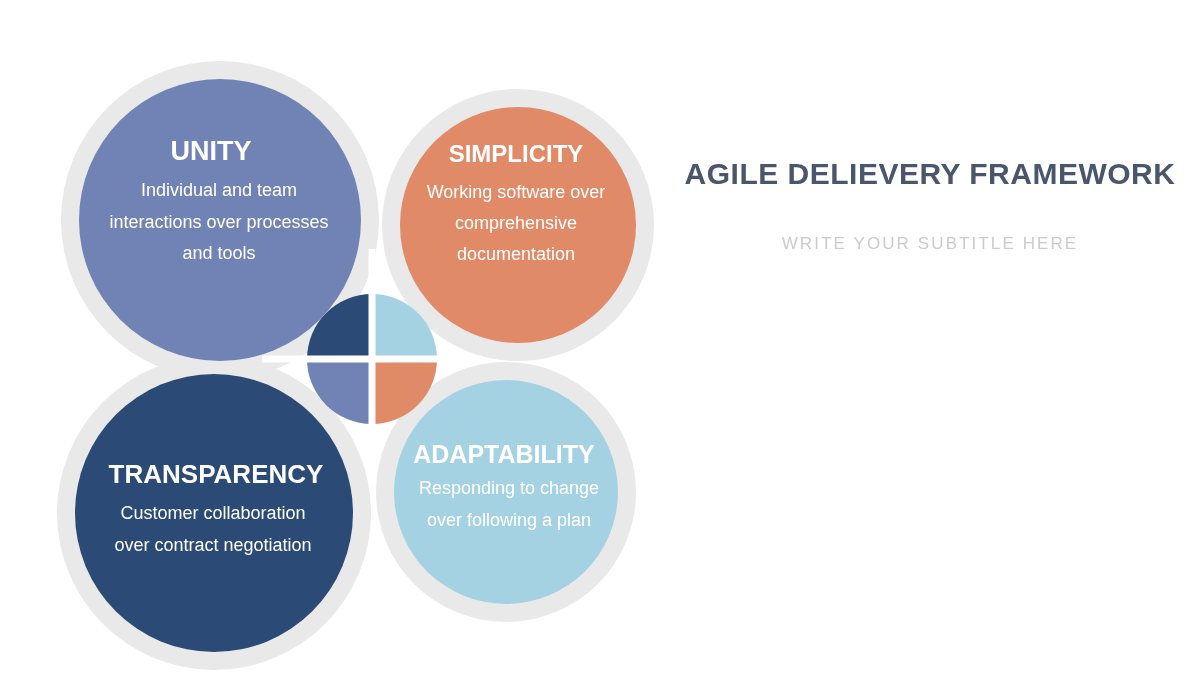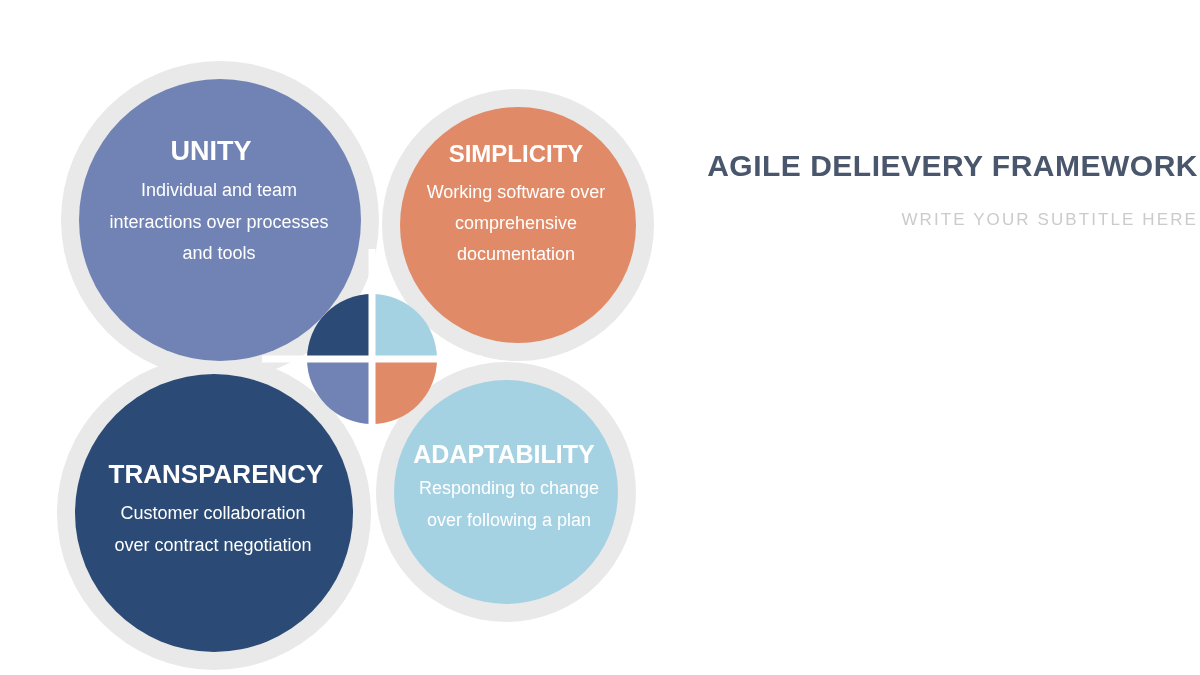--- a/index.html
+++ b/index.html
@@ -39,35 +39,35 @@
   }
   .petal-body {
     fill: #ffffff;
     font-weight: normal;
   }
 
   
   #textblock {
     position: absolute;
     left: 662px;
-    top: 146px;
+    top: 154px;
     width: 536px;
-    text-align: right;
+    text-align: center;
   }
   #title-line {
     font-size: 30px;
     font-weight: bold;
     color: #4a566b;
     letter-spacing: 0.5px;
     line-height: 1.32;
     text-transform: uppercase;
     margin: 0;
   }
   #subtitle-line {
-    margin-top: 24px;
+    margin-top: 40px;
     font-size: 17px;
     color: #c9cbcd;
     letter-spacing: 2.1px;
     text-transform: uppercase;
     font-weight: normal;
   }
 </style>
 </head>
 <body>
 

